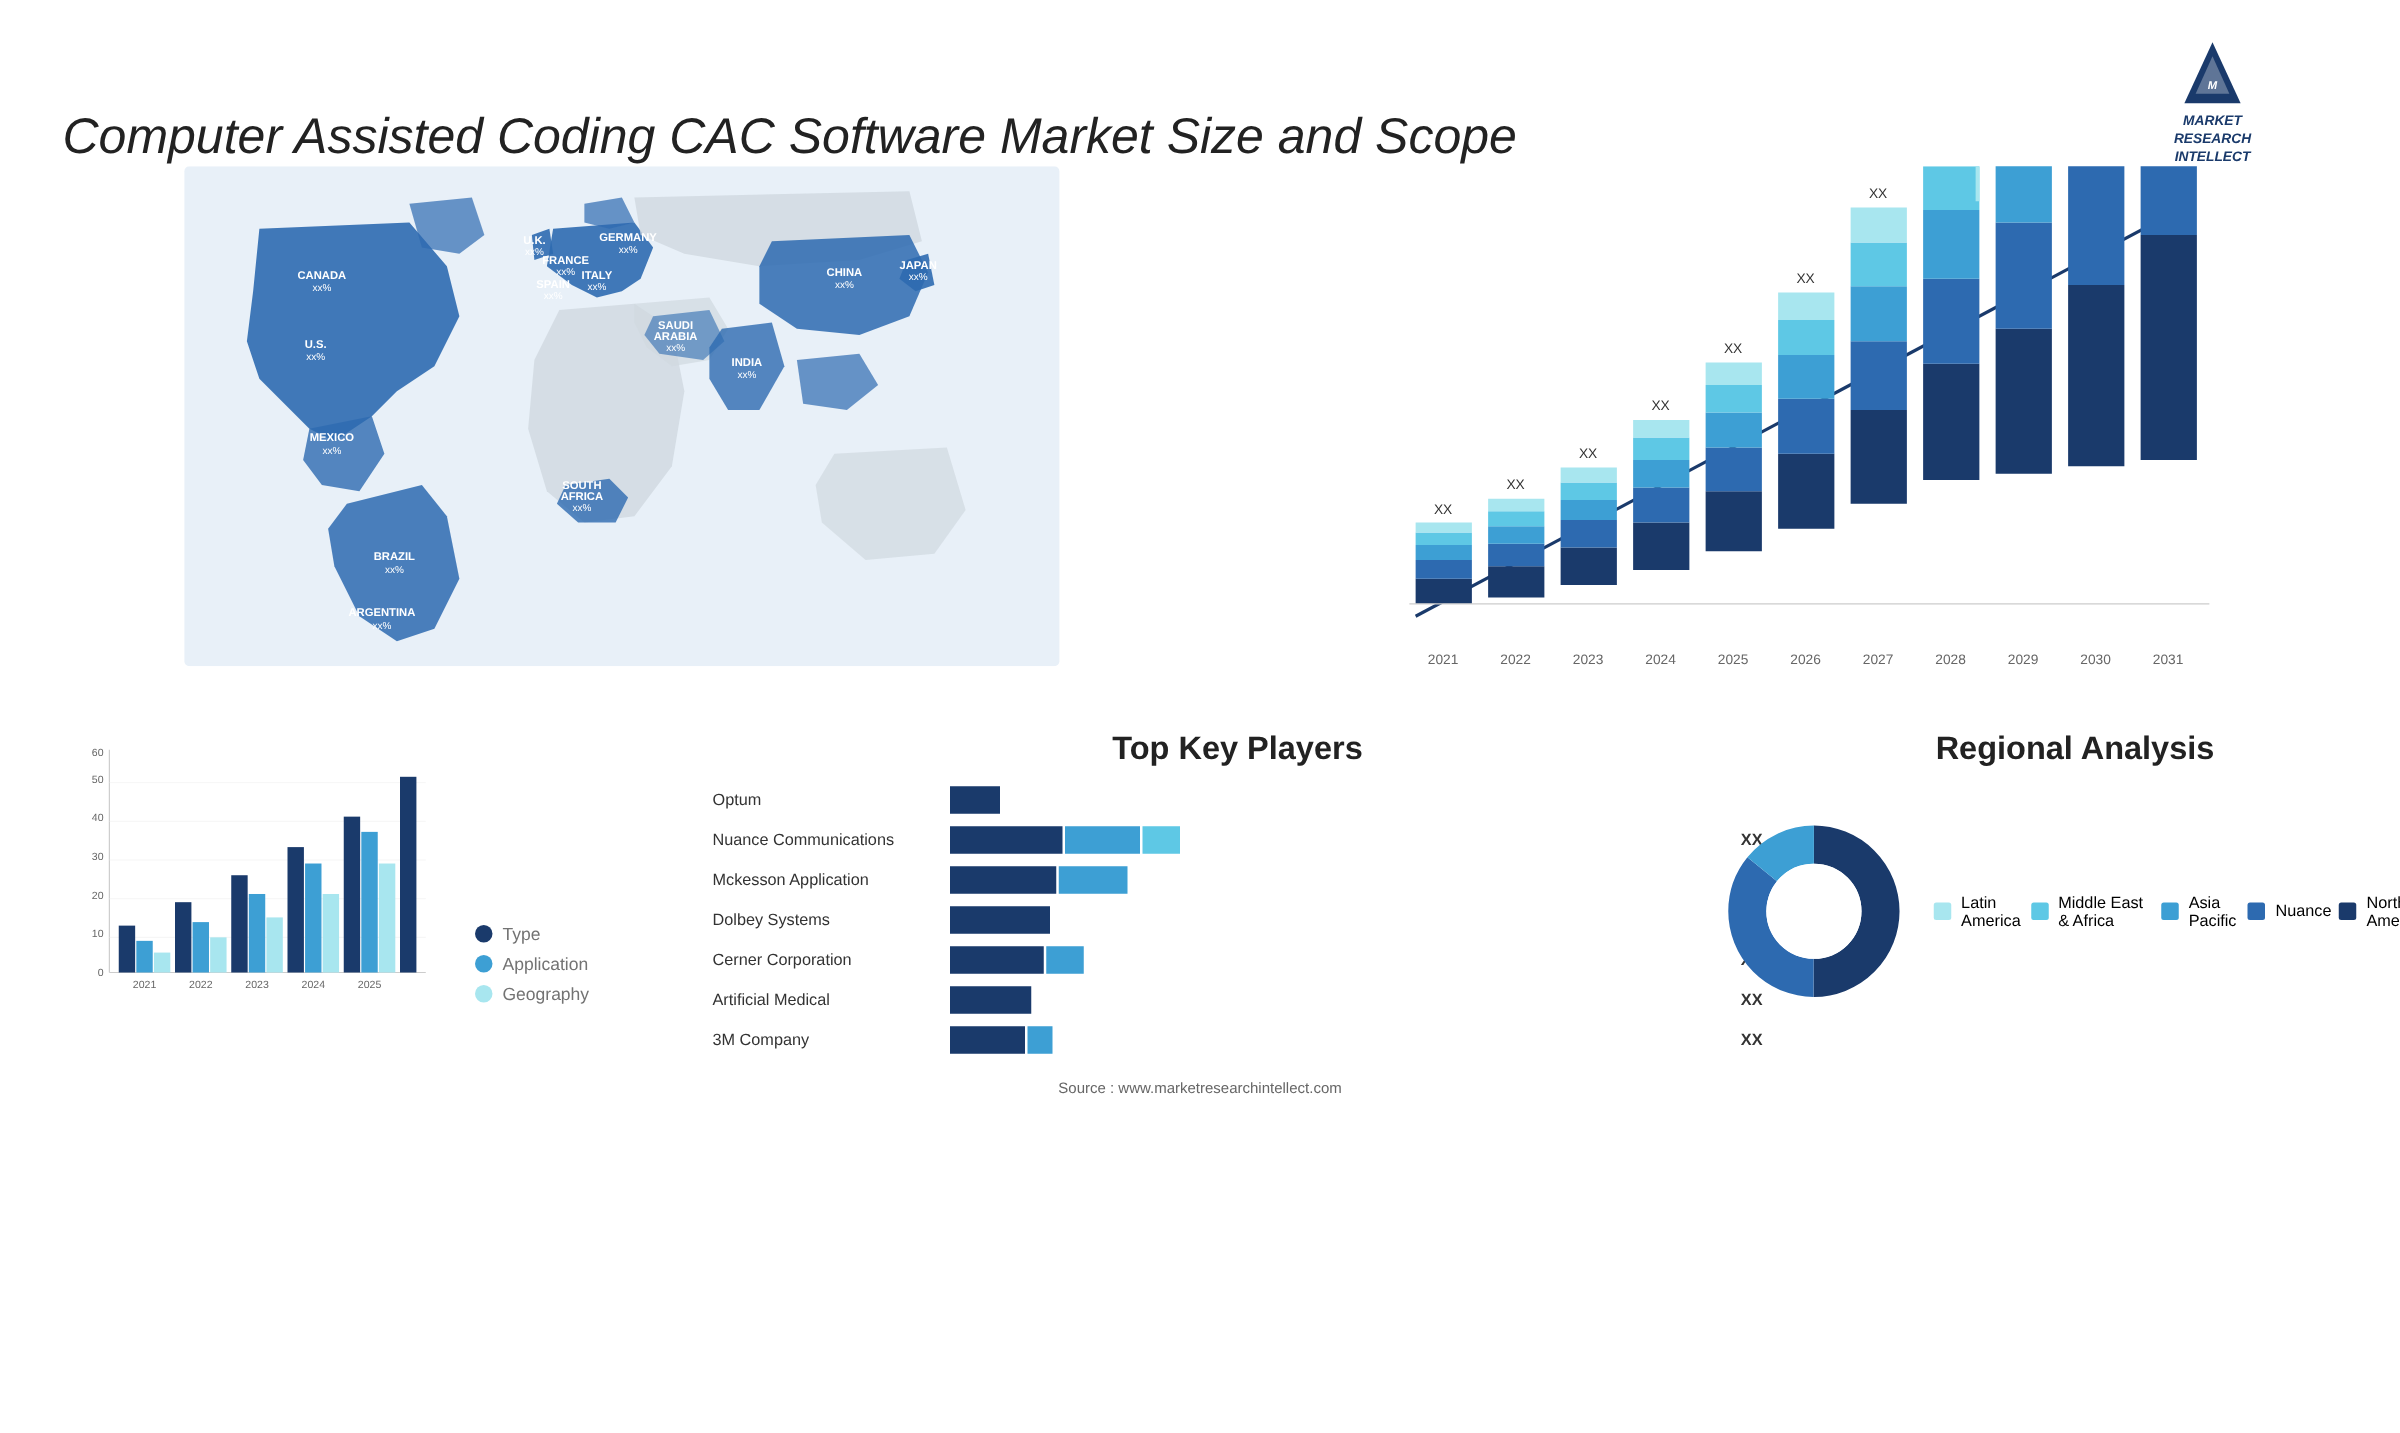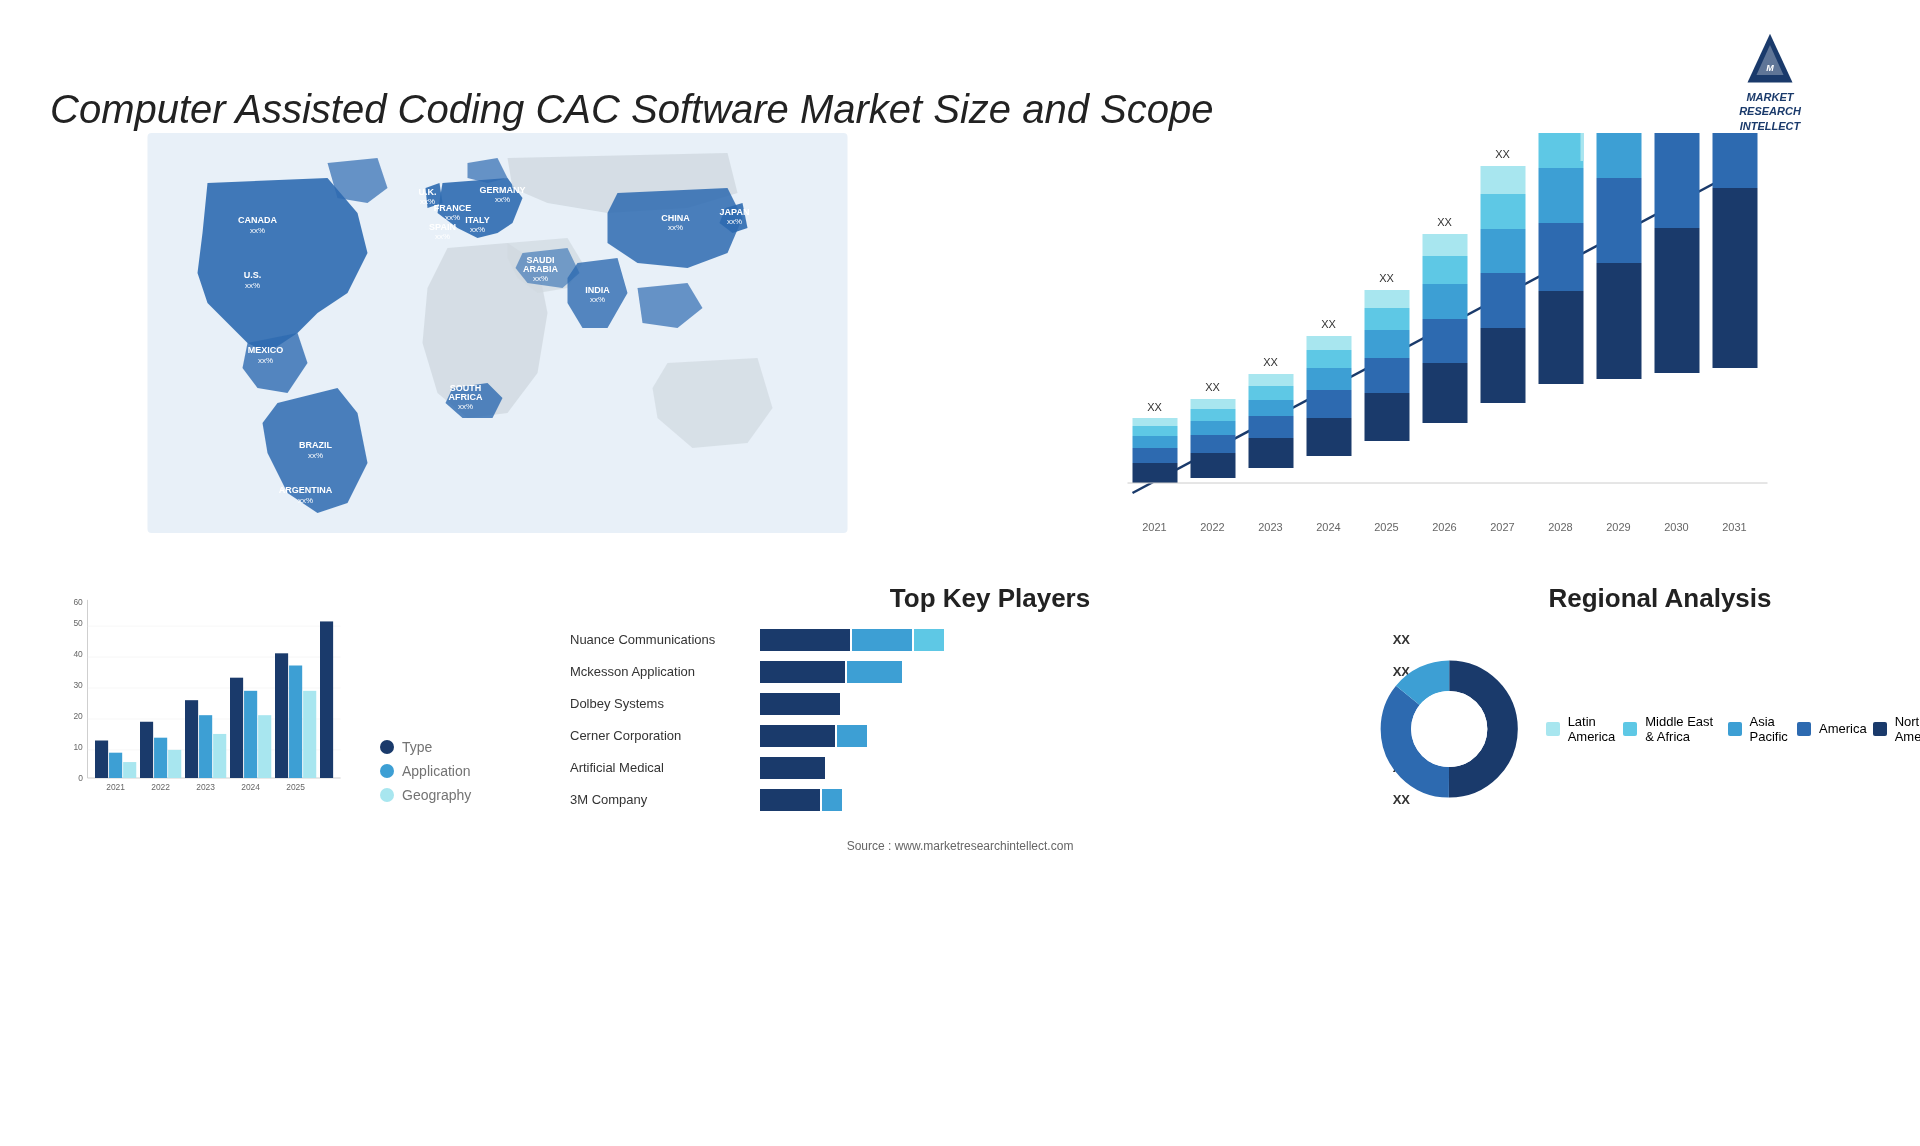--- a/index.html
+++ b/index.html
@@ -487,20 +487,26 @@
             <div class="legend-dot" style="background:#a8e6ef;"></div>
             <span>Geography</span>
           </div>
         </div>
       </div>
     </div>
 
     <div class="players-section">
       <div class="section-title">Top Key Players</div>
 
+      <div class="player-row">
+        <span class="player-name">Optum</span>
+        <div class="player-bars">
+          <div class="player-bar-1" style="width:40px;"></div>
+        </div>
+      </div>
 
       <div class="player-row">
         <span class="player-name">Nuance Communications</span>
         <div class="player-bars">
           <div class="player-bar-1" style="width:90px;"></div>
           <div class="player-bar-2" style="width:60px;"></div>
           <div class="player-bar-3" style="width:30px;"></div>
         </div>
         <span class="player-value">XX</span>
       </div>
@@ -577,21 +583,21 @@
           <div class="regional-legend-item">
             <div class="regional-legend-color" style="background:#5ec8e5;"></div>
             <span>Middle East &amp; Africa</span>
           </div>
           <div class="regional-legend-item">
             <div class="regional-legend-color" style="background:#3d9fd4;"></div>
             <span>Asia Pacific</span>
           </div>
           <div class="regional-legend-item">
             <div class="regional-legend-color" style="background:#2d6ab0;"></div>
-            <span>America</span>
+            <span>Nuance</span>
           </div>
           <div class="regional-legend-item">
             <div class="regional-legend-color" style="background:#1a3a6b;"></div>
             <span>North America</span>
           </div>
         </div>
       </div>
     </div>
   </div>
 

